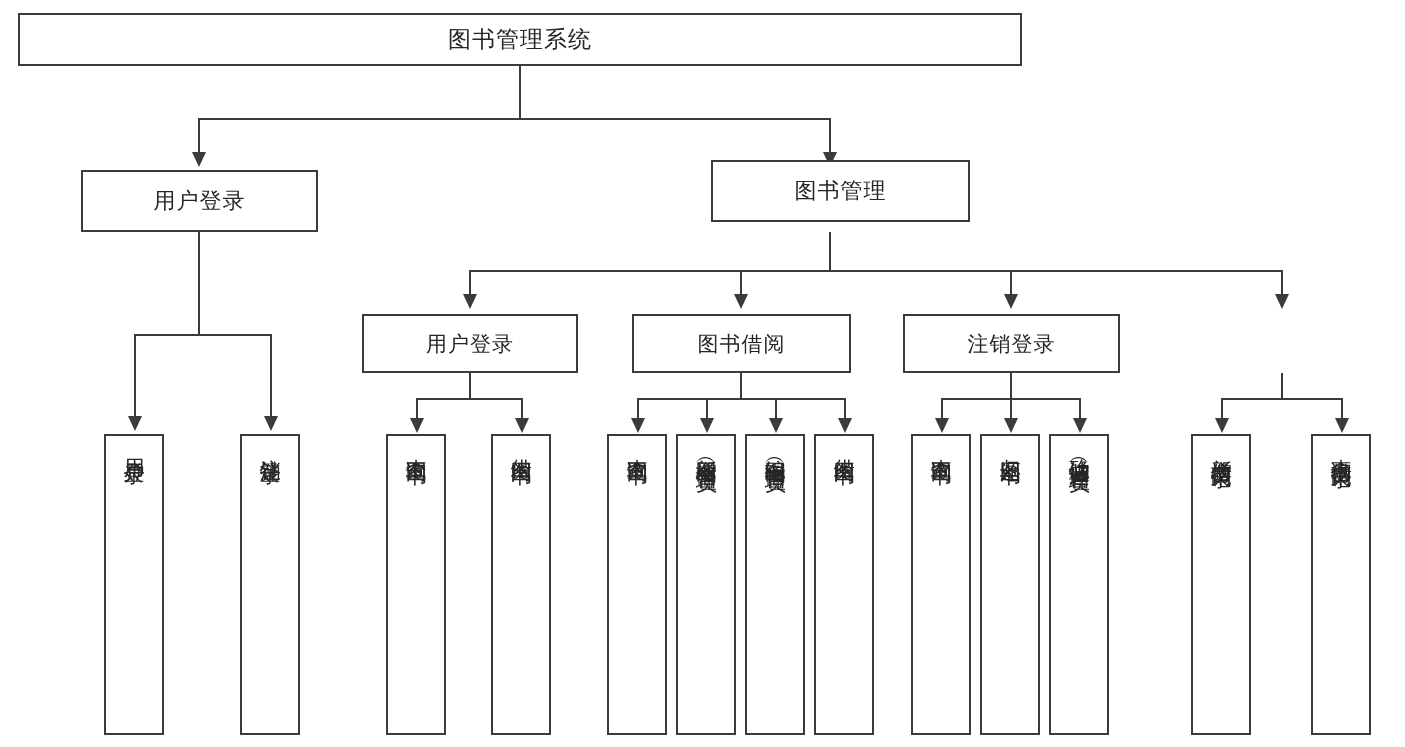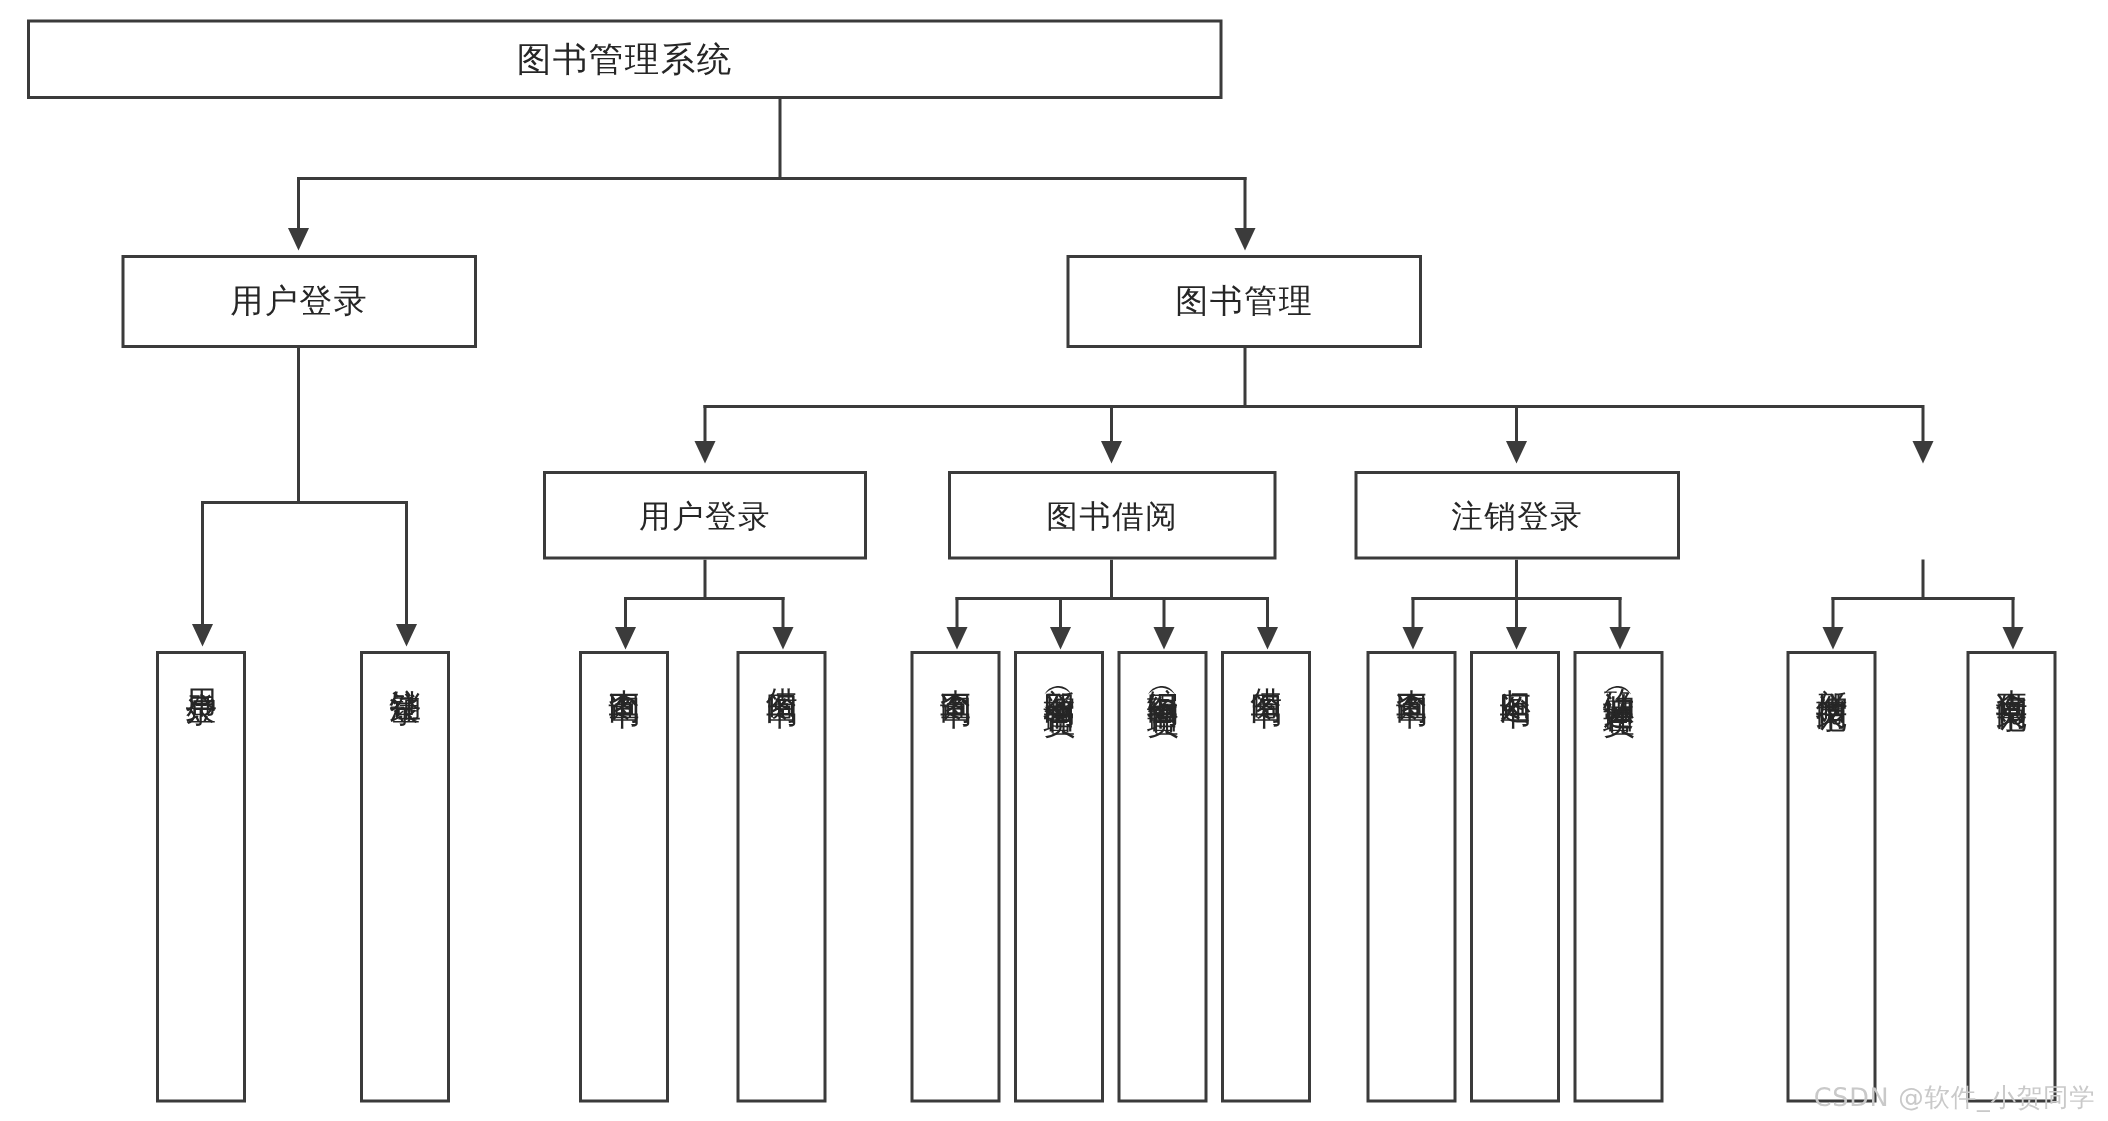--- a/index.html
+++ b/index.html
@@ -131,28 +131,28 @@
   <div class="arrow" style="left:1004px; top:418px;"></div>
   <div class="arrow" style="left:1073px; top:418px;"></div>
 
   <div class="conn v" style="left:1281px; top:373px; height:27px;"></div>
   <div class="conn h" style="left:1221px; top:398px; width:122px;"></div>
   <div class="conn v" style="left:1221px; top:398px; height:20px;"></div>
   <div class="conn v" style="left:1341px; top:398px; height:20px;"></div>
   <div class="arrow" style="left:1215px; top:418px;"></div>
   <div class="arrow" style="left:1335px; top:418px;"></div>
 
-  <div class="node lvl0" style="left:18px; top:13px; width:797px; height:53px;">
+  <div class="node lvl0" style="left:18px; top:13px; width:1004px; height:53px;">
     <span>图书管理系统</span>
   </div>
 
   <div class="node lvl1" style="left:81px; top:170px; width:237px; height:62px;">
     <span>用户登录</span>
   </div>
-  <div class="node lvl1" style="left:711px; top:170px; width:237px; height:62px;text-align:center;">
+  <div class="node lvl1" style="left:711px; top:160px; width:259px; height:62px;text-align:center;">
     <span>图书管理</span>
   </div>
 
   <div class="node lvl2" style="left:362px; top:314px; width:216px; height:59px;">
     <span>用户登录</span>
   </div>
   <div class="node lvl2" style="left:632px; top:314px; width:219px; height:59px;text-align:right;">
     <span>图书借阅</span>
   </div>
   <div class="node lvl2" style="left:903px; top:314px; width:217px; height:59px;">
@@ -196,15 +196,14 @@
     <span class="vtext">确认归还（管理员）</span>
   </div>
 
   <div class="node leaf" style="left:1191px; top:434px; width:60px; height:301px;">
     <span class="vtext">新增借阅记录</span>
   </div>
   <div class="node leaf" style="left:1311px; top:434px; width:60px; height:301px;">
     <span class="vtext">查询借阅记录</span>
   </div>
 
-  <div id="watermark">CSDN @软件_小贺同学</div>
 
 </div>
 
 </body></html>

